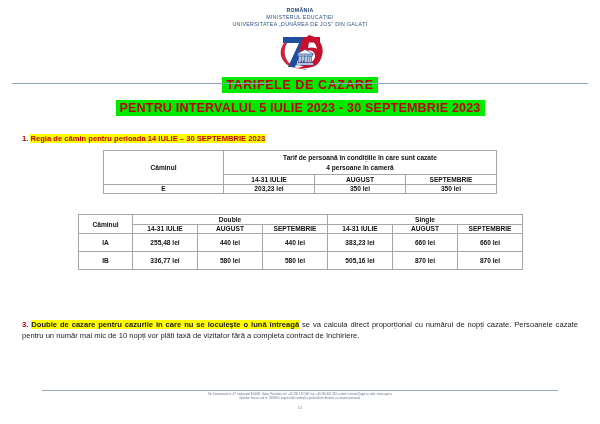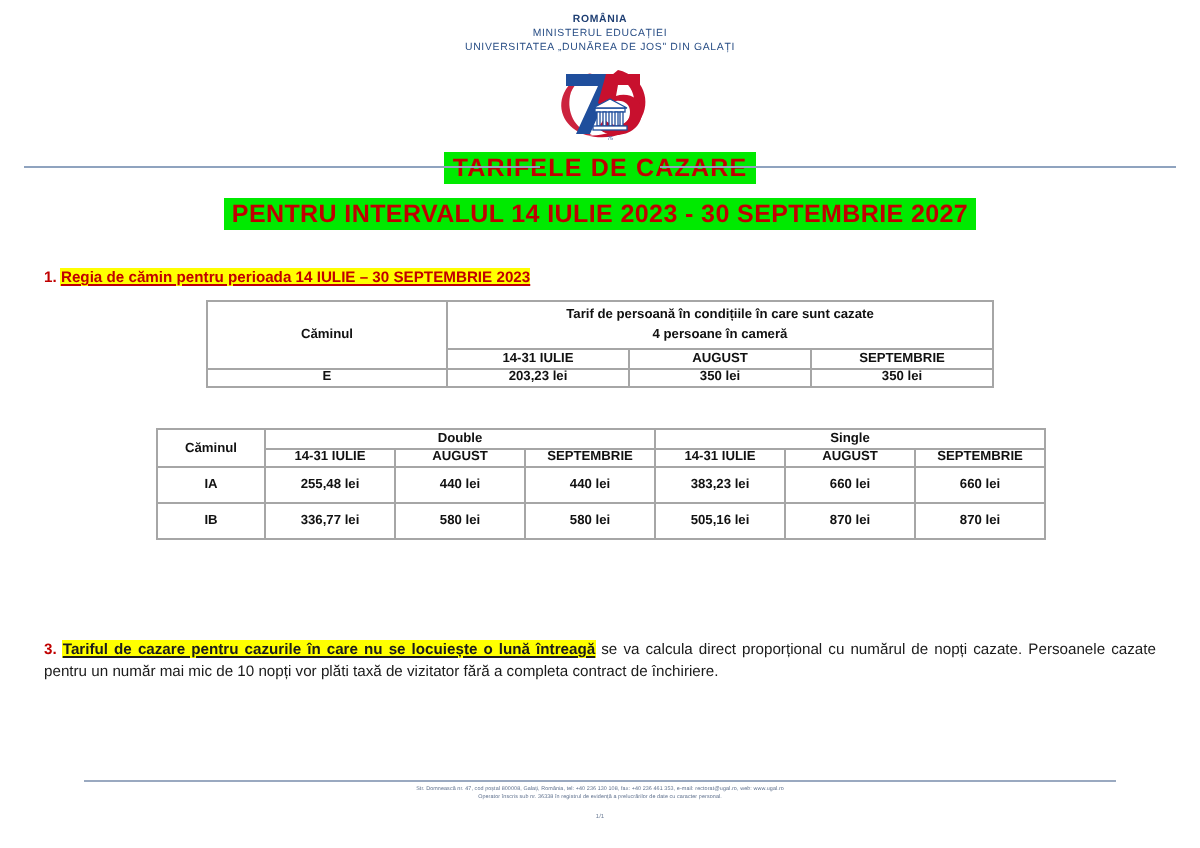--- a/index.html
+++ b/index.html
@@ -89,21 +89,21 @@
   .section {
     position: absolute;
     left: 22px;
     right: 22px;
     font-size: 7.6px;
     color: #c00000;
     font-weight: bold;
     line-height: 11px;
   }
   .sec-num { color: #c00000; }
-  .hl { background: #ffff00; text-decoration: underline; }
+  .hl { background: #ffff00; }
   .sec3 {
     text-align: justify;
     color: #1b1b1b;
     font-weight: normal;
   }
   .sec3 .lead { font-weight: bold; }
 
   
   table {
     border-collapse: collapse;
@@ -212,21 +212,21 @@
       </g>
       <text x="70" y="78" font-size="5" fill="#1f4e9c" text-anchor="middle" font-family="Liberation Sans, sans-serif">75</text>
     </svg>
   </div>
 
   <div class="title-block">
     <div class="title-1">
       <span>TARIFELE  DE  CAZARE</span>
     </div>
     <div class="title-2">
-      <span>PENTRU  INTERVALUL  14 IULIE 2023 - 30 SEPTEMBRIE 2027</span>
+      <span>PENTRU  INTERVALUL  5 IULIE 2023 - 30 SEPTEMBRIE 2023</span>
     </div>
   </div>
 
   <div class="section" style="top:133px;">
     <span class="sec-num">1.</span>
     <span class="hl">Regia de cămin pentru perioada 14 IULIE – 30 SEPTEMBRIE 2023</span>
   </div>
 
   <table class="t1">
     <tbody>
@@ -283,21 +283,21 @@
         <td>505,16 lei</td>
         <td>870 lei</td>
         <td>870 lei</td>
       </tr>
     </tbody>
   </table>
 
 
   <div class="section sec3" style="top:319px;">
     <span class="sec-num lead">3.</span>
-    <span class="hl lead">Tariful de cazare pentru cazurile în care nu se locuiește o lună întreagă</span><span> se va calcula direct proporțional cu numărul de nopți cazate. Persoanele cazate pentru un număr mai mic de 10 nopți vor plăti taxă de vizitator fără a completa contract de închiriere.</span>
+    <span class="hl lead">Double de cazare pentru cazurile în care nu se locuiește o lună întreagă</span><span> se va calcula direct proporțional cu numărul de nopți cazate. Persoanele cazate pentru un număr mai mic de 10 nopți vor plăti taxă de vizitator fără a completa contract de închiriere.</span>
   </div>
 
   <div class="footer-rule"></div>
   <div class="footer-micro">
     <div>Str. Domnească nr. 47, cod poștal 800008, Galați, România, tel: +40 236 130 108, fax: +40 236 461 353, e-mail: rectorat@ugal.ro, web: www.ugal.ro</div>
     <div>Operator înscris sub nr. 36338 în registrul de evidență a prelucrărilor de date cu caracter personal.</div>
   </div>
   <div class="footer-page">1/1</div>
 
 </div>

